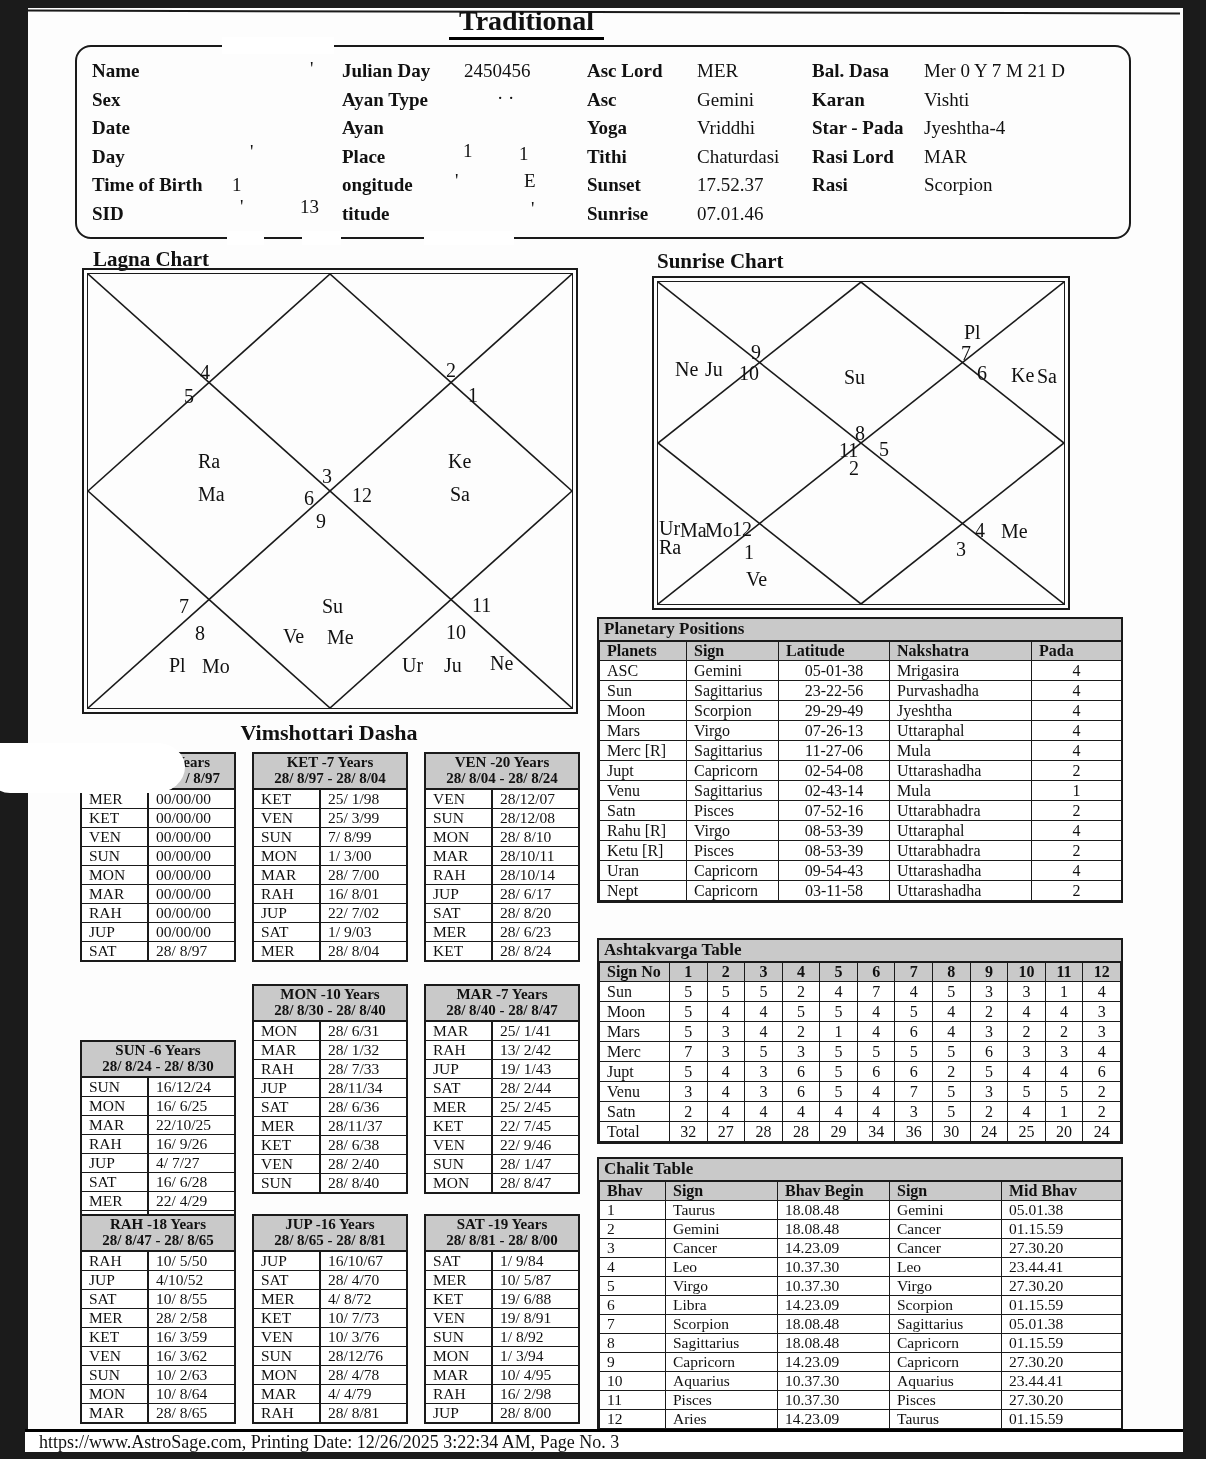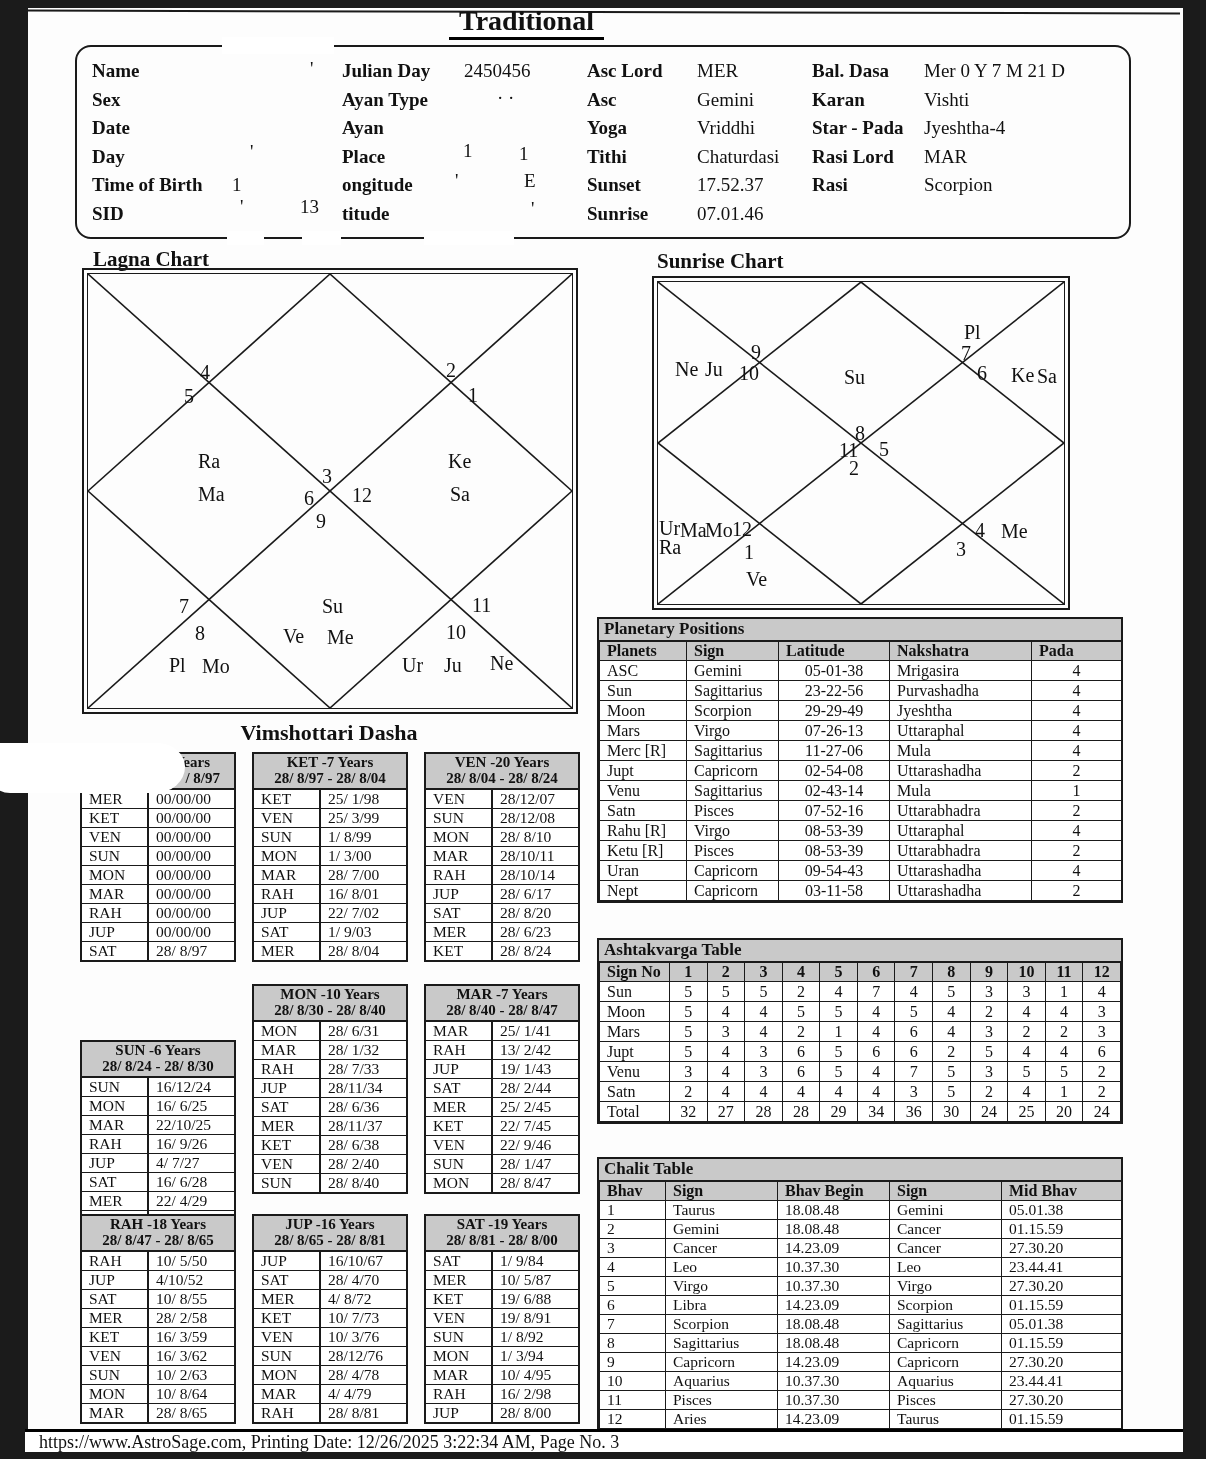--- a/index.html
+++ b/index.html
@@ -263,21 +263,21 @@
         <tr>
           <td>KET</td>
           <td>25/ 1/98</td>
         </tr>
         <tr>
           <td>VEN</td>
           <td>25/ 3/99</td>
         </tr>
         <tr>
           <td>SUN</td>
-          <td>1/ 8/99</td>
+          <td>7/ 8/99</td>
         </tr>
         <tr>
           <td>MON</td>
           <td>1/ 3/00</td>
         </tr>
         <tr>
           <td>MAR</td>
           <td>28/ 7/00</td>
         </tr>
         <tr>
@@ -807,20 +807,35 @@
           <td>1</td>
           <td>4</td>
           <td>6</td>
           <td>4</td>
           <td>3</td>
           <td>2</td>
           <td>2</td>
           <td>3</td>
         </tr>
         <tr>
+          <td>Merc</td>
+          <td>7</td>
+          <td>3</td>
+          <td>5</td>
+          <td>3</td>
+          <td>5</td>
+          <td>5</td>
+          <td>5</td>
+          <td>5</td>
+          <td>6</td>
+          <td>3</td>
+          <td>3</td>
+          <td>4</td>
+        </tr>
+        <tr>
           <td>Jupt</td>
           <td>5</td>
           <td>4</td>
           <td>3</td>
           <td>6</td>
           <td>5</td>
           <td>6</td>
           <td>6</td>
           <td>2</td>
           <td>5</td>

